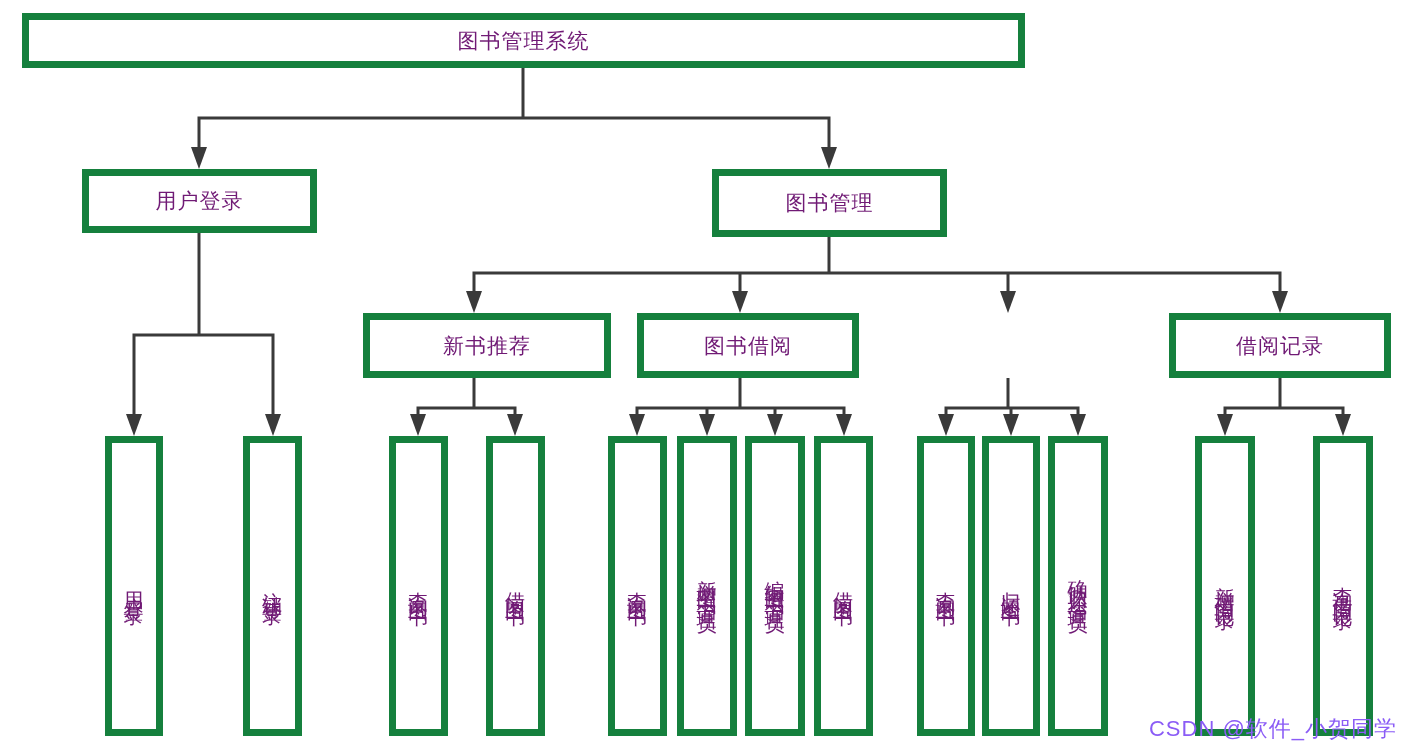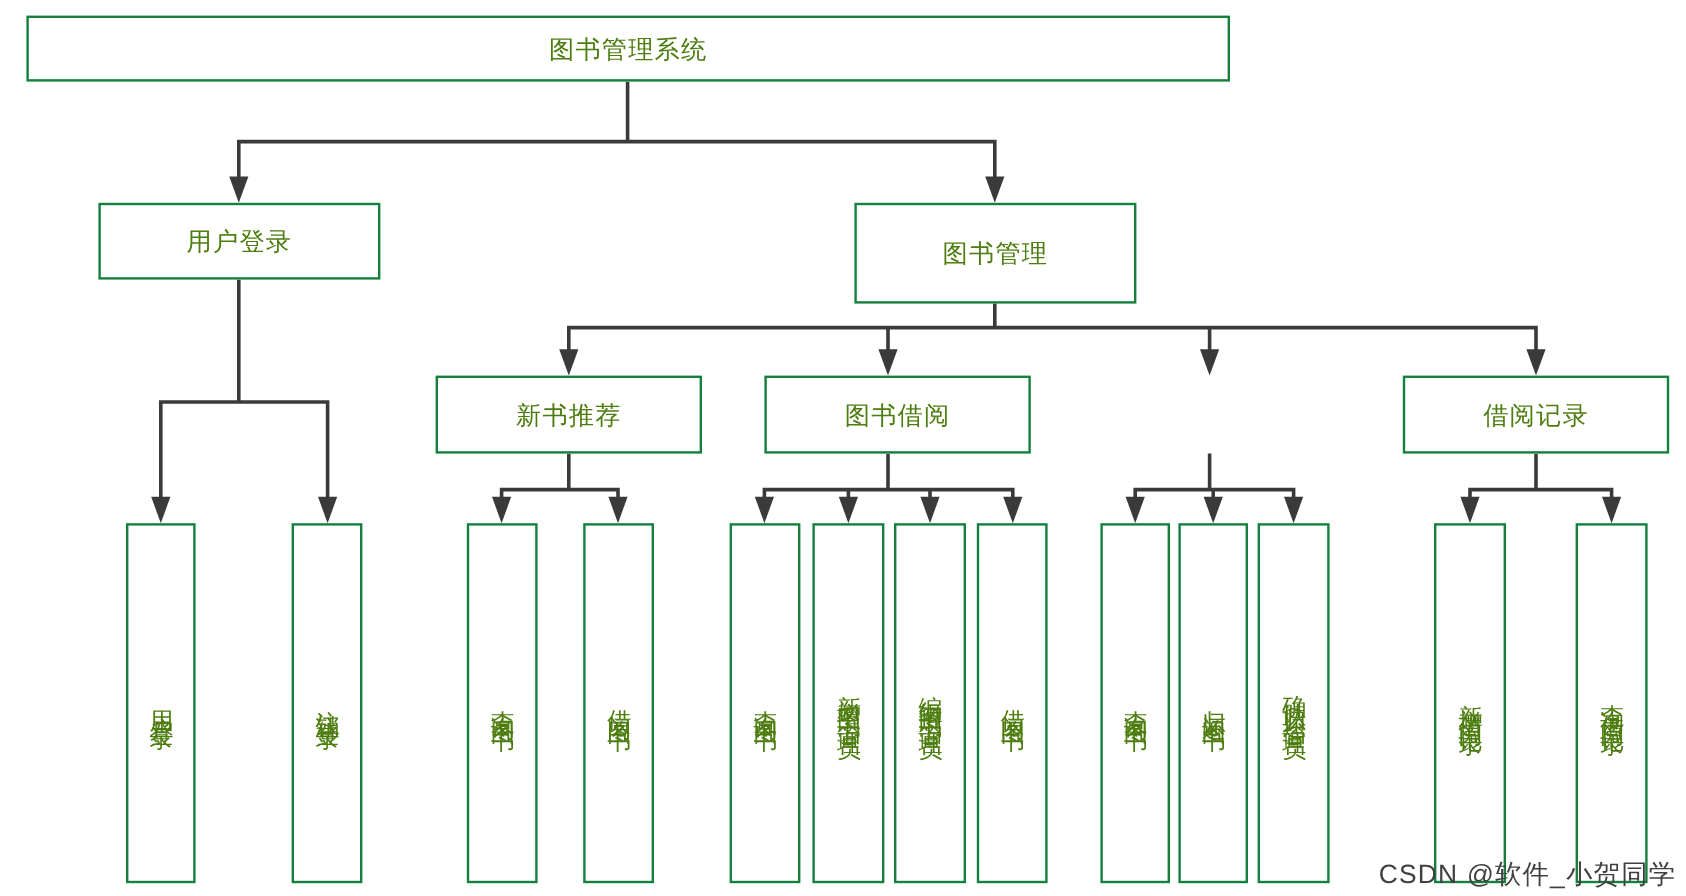--- a/index.html
+++ b/index.html
@@ -7,40 +7,40 @@
     position:relative;
     width:1405px;height:747px;
     background:#ffffff;
     font-family:"Liberation Sans","DejaVu Sans",sans-serif;
     overflow:hidden;
   }
   #connectors{position:absolute;left:0;top:0;width:1405px;height:747px;}
   .node{
     position:absolute;
     box-sizing:border-box;
-    border:2px solid #15803d;
+    border:7px solid #15803d;
     background:#ffffff;
     display:flex;align-items:center;justify-content:center;
-    color:#4d7c0f;
+    color:#701a75;
   }
   .h-node{font-size:21px;letter-spacing:1px;}
   .leaf{
     font-size:20px;
   }
   .leaf .vtext{
     writing-mode:vertical-rl;
     letter-spacing:5px;
     line-height:1;
     white-space:nowrap;
   }
   #watermark{
     position:absolute;
     right:8px;bottom:3px;
     font-size:22px;
-    color:#404040;
+    color:#8b5cf6;
     letter-spacing:1px;
   }
 </style>
 </head>
 <body>
 
 <div id="canvas">
 
   <svg id="connectors" viewBox="0 0 1405 747" xmlns="http://www.w3.org/2000/svg">
     <g stroke="#3a3a3a" stroke-width="3" fill="none">
@@ -82,25 +82,25 @@
     </g>
   </svg>
 
   <div class="node h-node" style="left:22px;top:13px;width:1003px;height:55px;">
     <span>图书管理系统</span>
   </div>
 
   <div class="node h-node" style="left:82px;top:169px;width:235px;height:64px;">
     <span>用户登录</span>
   </div>
-  <div class="node h-node" style="left:712px;top:169px;width:235px;height:84px;">
+  <div class="node h-node" style="left:712px;top:169px;width:235px;height:68px;">
     <span>图书管理</span>
   </div>
 
-  <div class="node h-node" style="left:363px;top:313px;width:222px;height:65px;font-family:Liberation Mono, monospace;">
+  <div class="node h-node" style="left:363px;top:313px;width:248px;height:65px;font-family:Liberation Mono, monospace;">
     <span>新书推荐</span>
   </div>
   <div class="node h-node" style="left:637px;top:313px;width:222px;height:65px;">
     <span>图书借阅</span>
   </div>
   <div class="node h-node" style="left:1169px;top:313px;width:222px;height:65px;align-items:center;">
     <span>借阅记录</span>
   </div>
 
   <div class="node leaf" style="left:105px;top:436px;width:58px;height:300px;">

